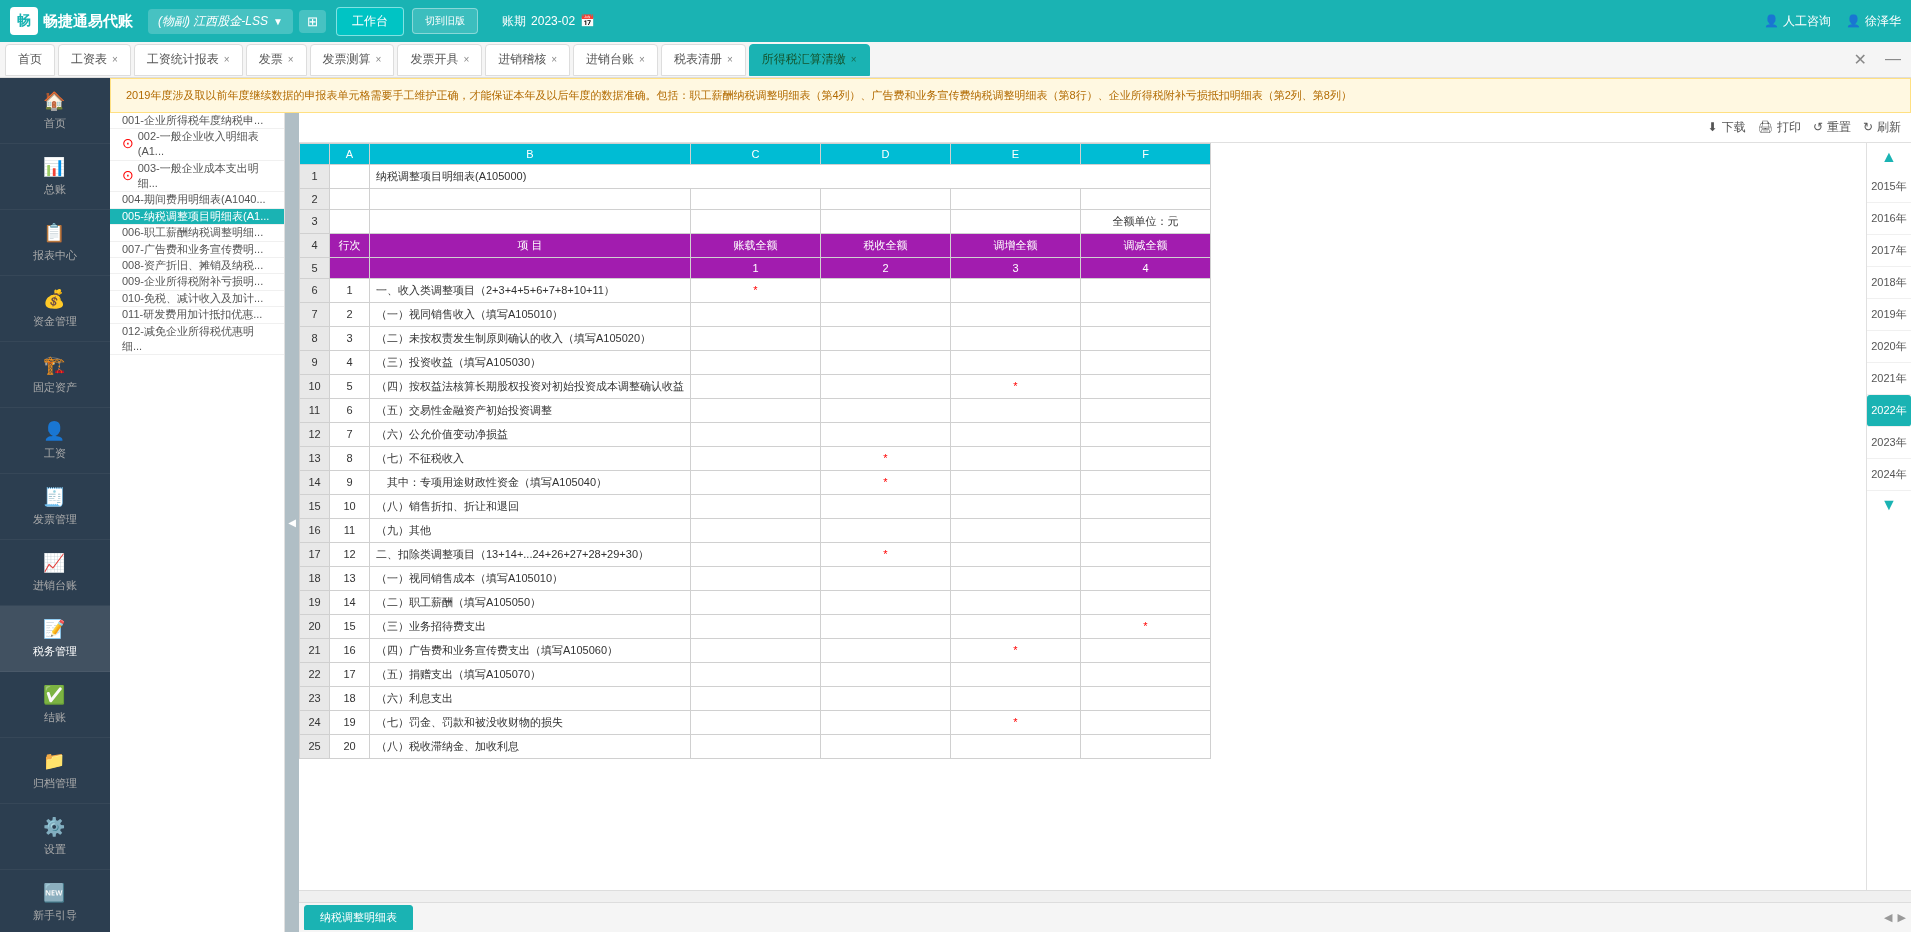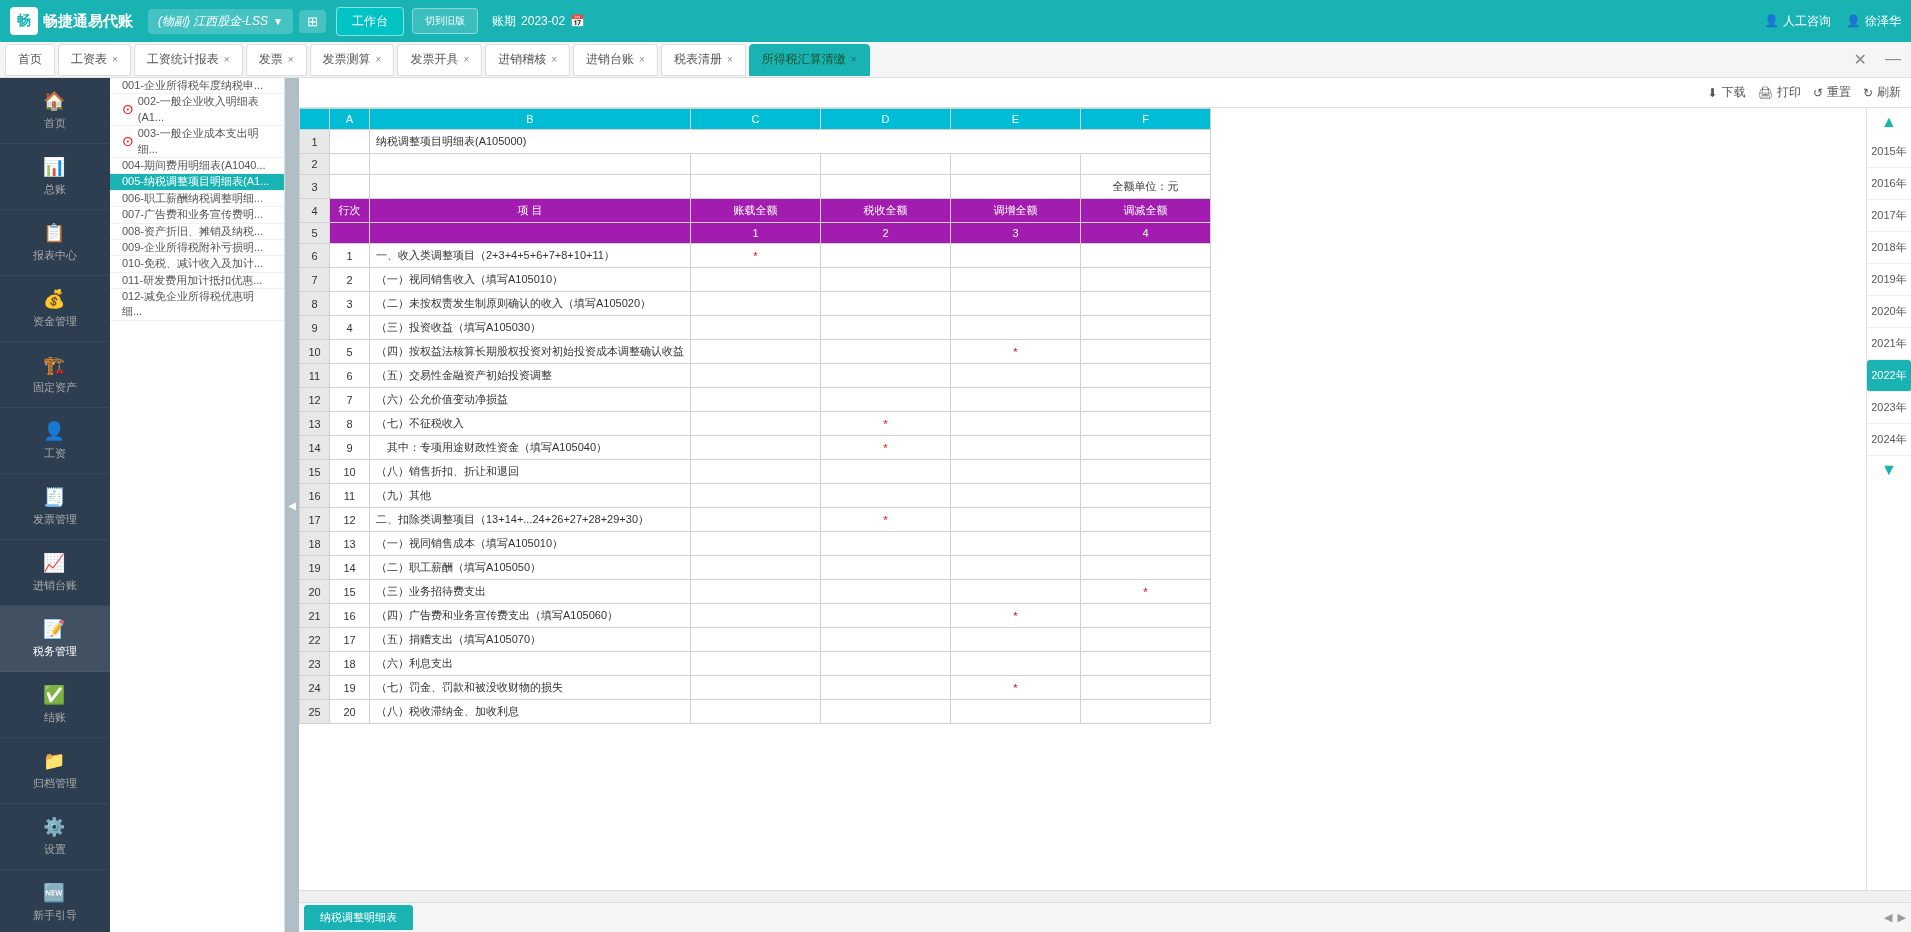--- a/index.html
+++ b/index.html
@@ -11,21 +11,21 @@
     
     .top-bar { display: flex; align-items: center; background: #1ab3b3; height: 42px; padding: 0 10px; flex-shrink: 0; }
     .logo { color: white; font-size: 15px; font-weight: bold; margin-right: 15px; display: flex; align-items: center; gap: 5px; white-space: nowrap; }
     .logo-icon { width: 28px; height: 28px; background: white; border-radius: 4px; display: flex; align-items: center; justify-content: center; }
     .logo-icon span { color: #1ab3b3; font-size: 14px; font-weight: bold; }
     .company-selector { display: flex; align-items: center; background: rgba(255,255,255,0.2); border-radius: 4px; padding: 4px 10px; color: white; font-size: 12px; cursor: pointer; gap: 5px; font-style: italic; }
     .company-selector .arrow { font-size: 10px; }
     .icon-btn { background: rgba(255,255,255,0.2); border: none; border-radius: 4px; padding: 4px 8px; color: white; cursor: pointer; margin-left: 6px; }
     .workbench-btn { background: #00c4c4; border: 1px solid rgba(255,255,255,0.5); border-radius: 4px; padding: 5px 15px; color: white; cursor: pointer; margin-left: 10px; font-size: 12px; text-align: right; }
     .nav-old-btn { background: rgba(255,255,255,0.15); border: 1px solid rgba(255,255,255,0.4); border-radius: 4px; padding: 5px 12px; color: white; cursor: pointer; margin-left: 8px; font-size: 10px; }
-    .period-info { color: white; font-size: 12px; margin-left: 14px; display: flex; align-items: center; gap: 5px; }
+    .period-info { color: white; font-size: 12px; margin-left: 24px; display: flex; align-items: center; gap: 5px; }
     .top-right { margin-left: auto; display: flex; align-items: center; gap: 15px; color: white; font-size: 12px; }
     .top-right-item { display: flex; align-items: center; gap: 4px; cursor: pointer; }
 
     
     .tab-bar { display: flex; align-items: center; background: #f5f5f5; border-bottom: 1px solid #ddd; height: 36px; padding: 0 5px; flex-shrink: 0; overflow: hidden; }
     .tab { display: flex; align-items: center; padding: 0 12px; height: 32px; border: 1px solid #ddd; border-radius: 4px 4px 0 0; background: white; margin-right: 3px; cursor: pointer; font-size: 12px; color: #555; white-space: nowrap; gap: 5px; }
     .tab.active { background: #1ab3b3; color: #14532d; border-color: #1ab3b3; }
     .tab .close-x { font-size: 10px; cursor: pointer; opacity: 0.7; }
     .tab-bar-right { margin-left: auto; display: flex; gap: 8px; }
     .tab-bar-close { font-size: 16px; cursor: pointer; color: #888; padding: 0 5px; }
@@ -227,20 +227,23 @@
       </div>
       <div class="sidebar-item">
         <span class="sidebar-icon">🆕</span>
         <span>新手引导</span>
       </div>
 
     </div>
 
     <div class="content-area">
 
+      <div class="warning-bar">
+        <span>2019年度涉及取以前年度继续数据的申报表单元格需要手工维护正确，才能保证本年及以后年度的数据准确。包括：职工薪酬纳税调整明细表（第4列）、广告费和业务宣传费纳税调整明细表（第8行）、企业所得税附补亏损抵扣明细表（第2列、第8列）</span>
+      </div>
 
       <div class="work-area">
 
         <div class="left-nav">
           <div class="left-nav-item">
             <span>001-企业所得税年度纳税申...</span>
           </div>
           <div class="left-nav-item">
             <span class="error-dot">⊙</span>
             <span>002-一般企业收入明细表(A1...</span>

